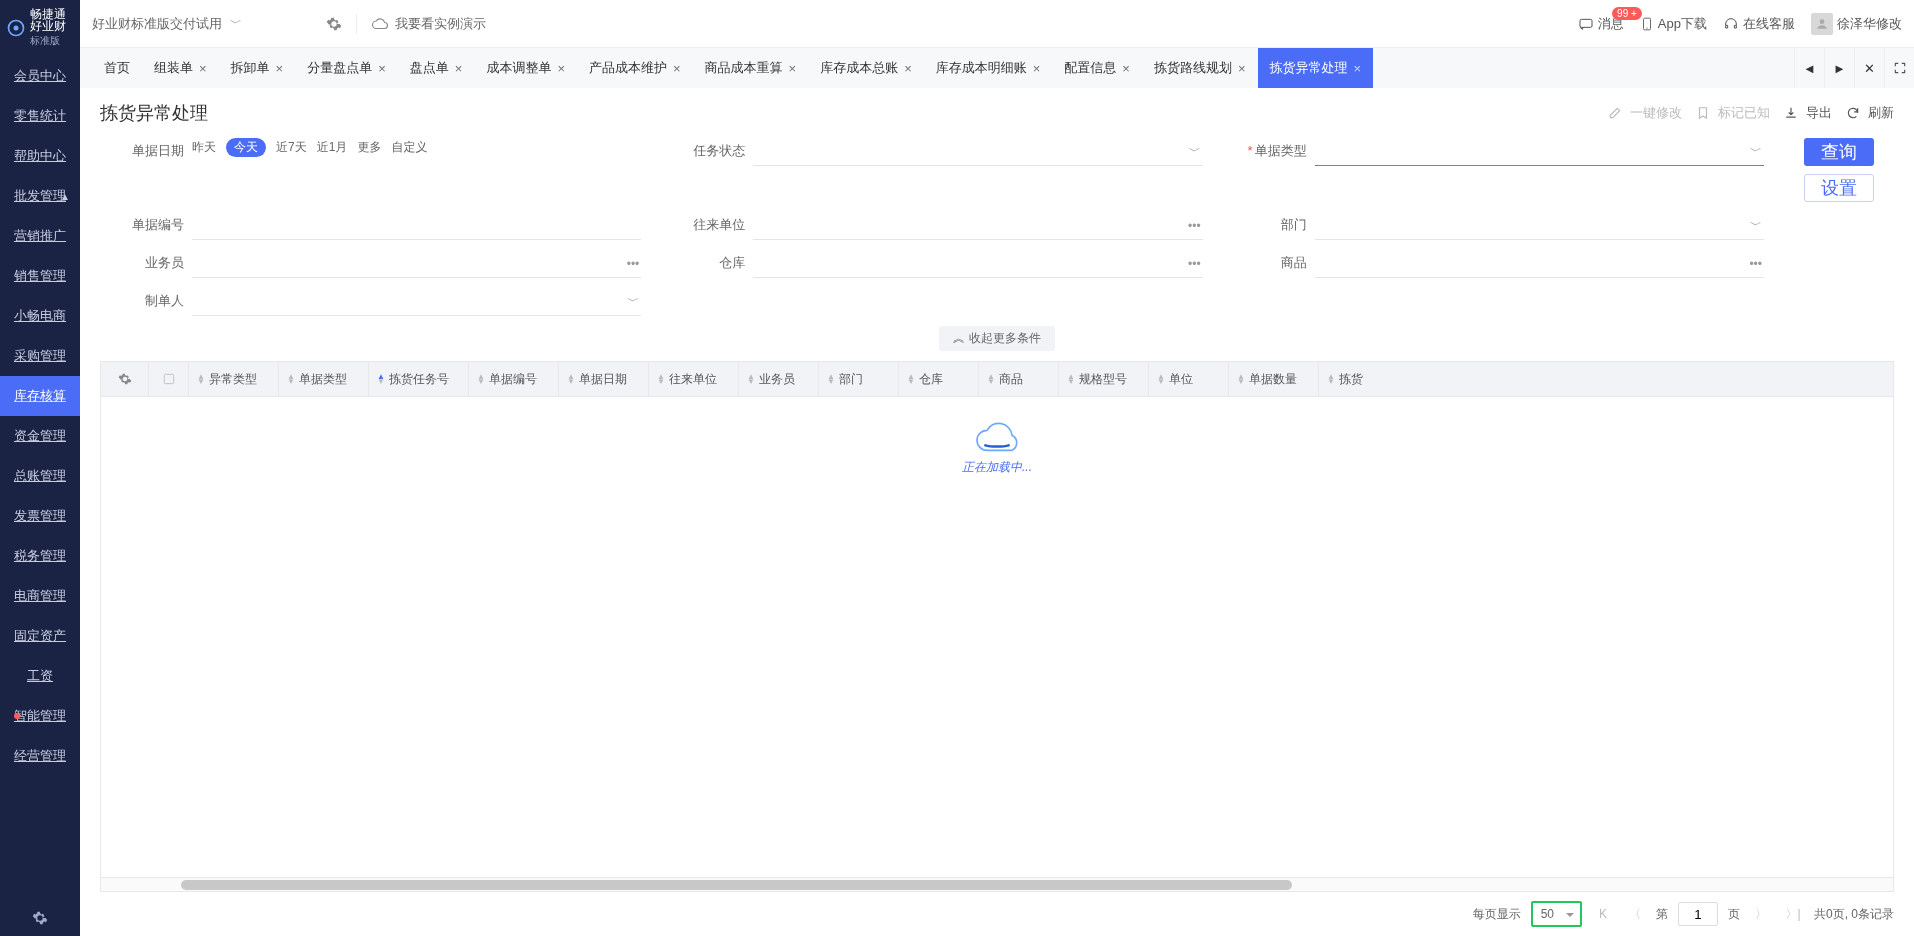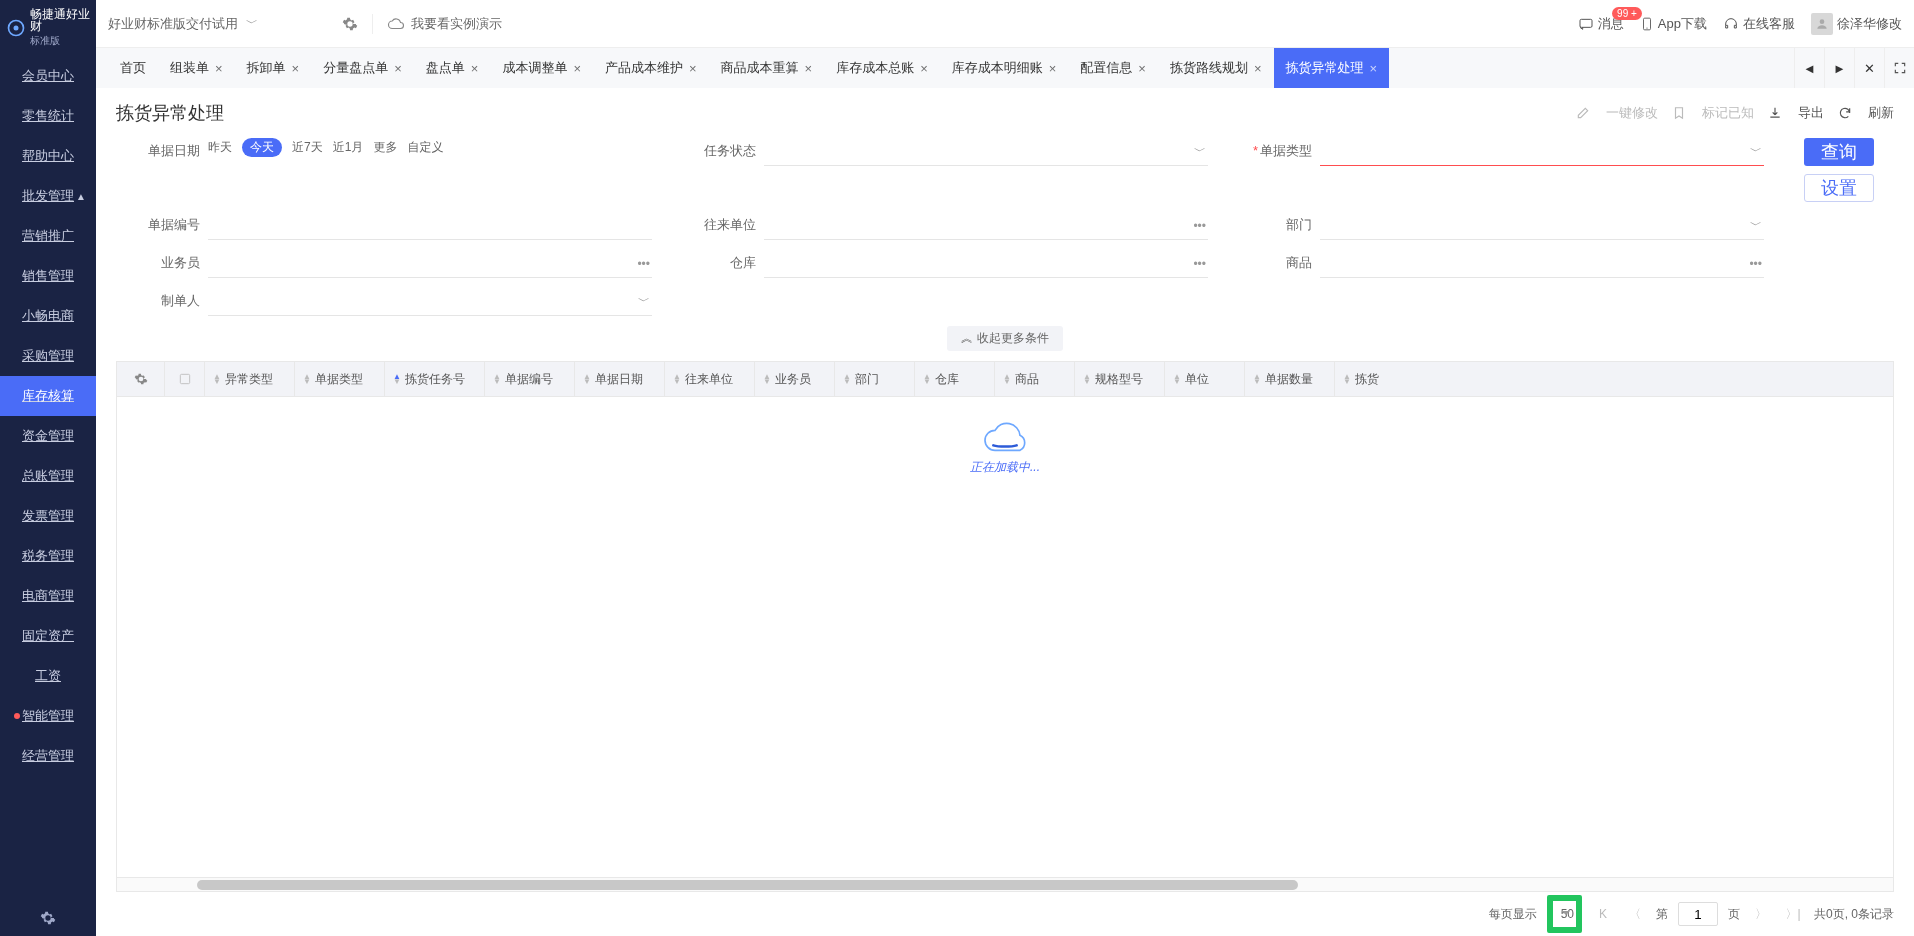--- a/index.html
+++ b/index.html
@@ -1,20 +1,20 @@
 <!DOCTYPE html>
 <html><head>
 <meta charset="utf-8">
 <style>
 * { box-sizing: border-box; margin: 0; padding: 0; }
 body { font-family: "Microsoft YaHei", Arial, sans-serif; font-size: 13px; color: #333; background: #fff; overflow: hidden; }
 .app { display: flex; height: 100vh; }
 
 
-.sidebar { width: 96px; background: #1a2344; color: #c8cde0; display: flex; flex-direction: column; }
+.sidebar { width: 80px; background: #1a2344; color: #c8cde0; display: flex; flex-direction: column; }
 .logo-block { padding: 8px 6px; display: flex; align-items: center; gap: 4px; }
 .logo-icon { width: 20px; height: 20px; }
 .logo-text { font-size: 12px; color: #fff; line-height: 1; }
 .logo-sub { font-size: 10px; color: #9fa8c9; display: block; margin-top: 2px; }
 .sidebar-menu { flex: 1; overflow-y: auto; text-decoration: underline; }
 .sidebar-item { height: 40px; display: flex; align-items: center; justify-content: center; cursor: pointer; font-size: 13px; position: relative; }
 .sidebar-item.active { background: #4a6cf7; color: #fff; }
 .sidebar-item .expand { position: absolute; right: 10px; font-size: 10px; }
 .sidebar-item .dot { width: 6px; height: 6px; background: #ff5a5a; border-radius: 50%; position: absolute; left: 14px; }
 .sidebar-footer { height: 36px; display: flex; align-items: center; justify-content: center; cursor: pointer; }
@@ -38,21 +38,21 @@
 .tab { display: flex; align-items: center; gap: 6px; padding: 0 12px; cursor: pointer; font-size: 13px; color: #333; white-space: nowrap; }
 .tab.active { background: #4a6cf7; color: #fff; }
 .tab .close { font-size: 13px; opacity: 0.7; }
 .tab-controls { margin-left: auto; display: flex; align-items: center; }
 .tab-ctrl { width: 30px; height: 40px; display: flex; align-items: center; justify-content: center; cursor: pointer; border-left: 1px solid #eee; }
 
 
 .page-header { height: 50px; display: flex; align-items: center; padding: 0 20px; }
 .page-title { font-size: 18px; font-weight: 500; color: #333; }
 .page-actions { margin-left: auto; display: flex; align-items: center; gap: 14px; }
-.pa-btn { display: flex; align-items: center; gap: 16px; cursor: pointer; color: #555; }
+.pa-btn { display: flex; align-items: center; gap: 8px; cursor: pointer; color: #555; }
 .pa-btn.disabled { color: #bbb; cursor: not-allowed; }
 
 
 .filter-wrap { padding: 0 40px 10px 40px; }
 .filter-grid { display: grid; grid-template-columns: 1fr 1fr 1fr auto; gap: 10px 40px; align-items: start; }
 .filter-row { display: flex; align-items: flex-start; gap: 8px; }
 .filter-label { width: 64px; text-align: right; color: #666; padding-top: 4px; flex-shrink: 0; }
 .filter-label .req { color: #ff4d4f; margin-right: 2px; }
 .filter-control { flex: 1; min-width: 0; }
 .date-presets { display: flex; gap: 10px; align-items: center; font-size: 12px; }
@@ -80,21 +80,21 @@
 .sort-icon .up.active, .sort-icon .down.active { color: #4a6cf7; }
 .table-body { flex: 1; border: 1px solid #e8e8e8; border-top: none; position: relative; overflow: hidden; font-style: italic; }
 .loading { position: absolute; left: 50%; top: 20px; transform: translateX(-50%); text-align: center; }
 .loading-icon { width: 56px; height: 40px; margin: 0 auto; }
 .loading-text { color: #4a6cf7; font-size: 12px; margin-top: 2px; }
 .hscroll { height: 14px; border: 1px solid #e8e8e8; border-top: none; position: relative; background: #fafafa; }
 .hscroll-thumb { position: absolute; left: 80px; top: 2px; width: 62%; height: 10px; background: #c8c8c8; border-radius: 5px; }
 
 
 .pagination { height: 44px; display: flex; align-items: center; justify-content: flex-end; gap: 10px; padding: 0 20px; color: #666; font-size: 12px; }
-.pg-select { border: 6px solid #22c55e; height: 38px; padding: 0 2px 0 8px; display: inline-flex; align-items: center; position: relative; cursor: pointer; border-radius: 2px;}
+.pg-select { border: 2px solid #22c55e; height: 26px; padding: 0 26px 0 8px; display: inline-flex; align-items: center; position: relative; cursor: pointer; border-radius: 2px;}
 .pg-select::after { content: ""; position: absolute; right: 6px; top: 10px; border: 4px solid transparent; border-top-color: #999; }
 .pg-btn { width: 22px; height: 22px; display: inline-flex; align-items: center; justify-content: center; cursor: pointer; color: #bbb; }
 .pg-input { width: 40px; height: 24px; border: 1px solid #ddd; text-align: center; border-radius: 2px; }
 
 svg { display: block; }
 </style>
 </head>
 <body>
 
 <div class="app">

